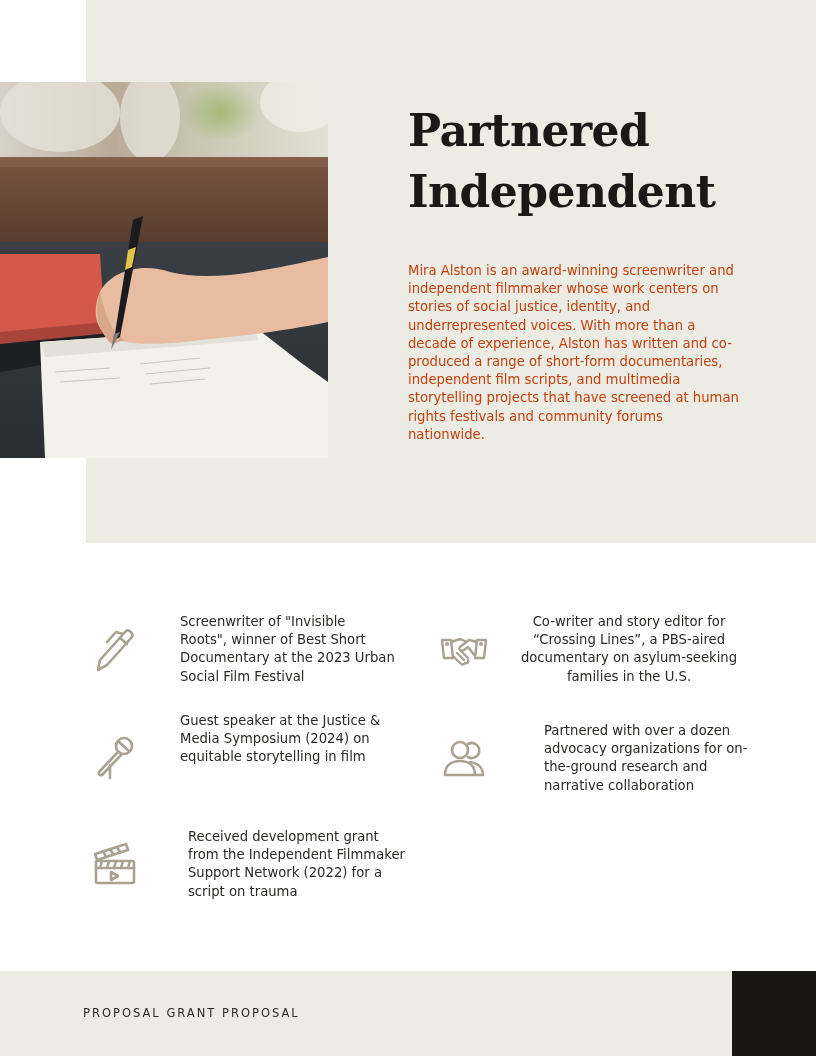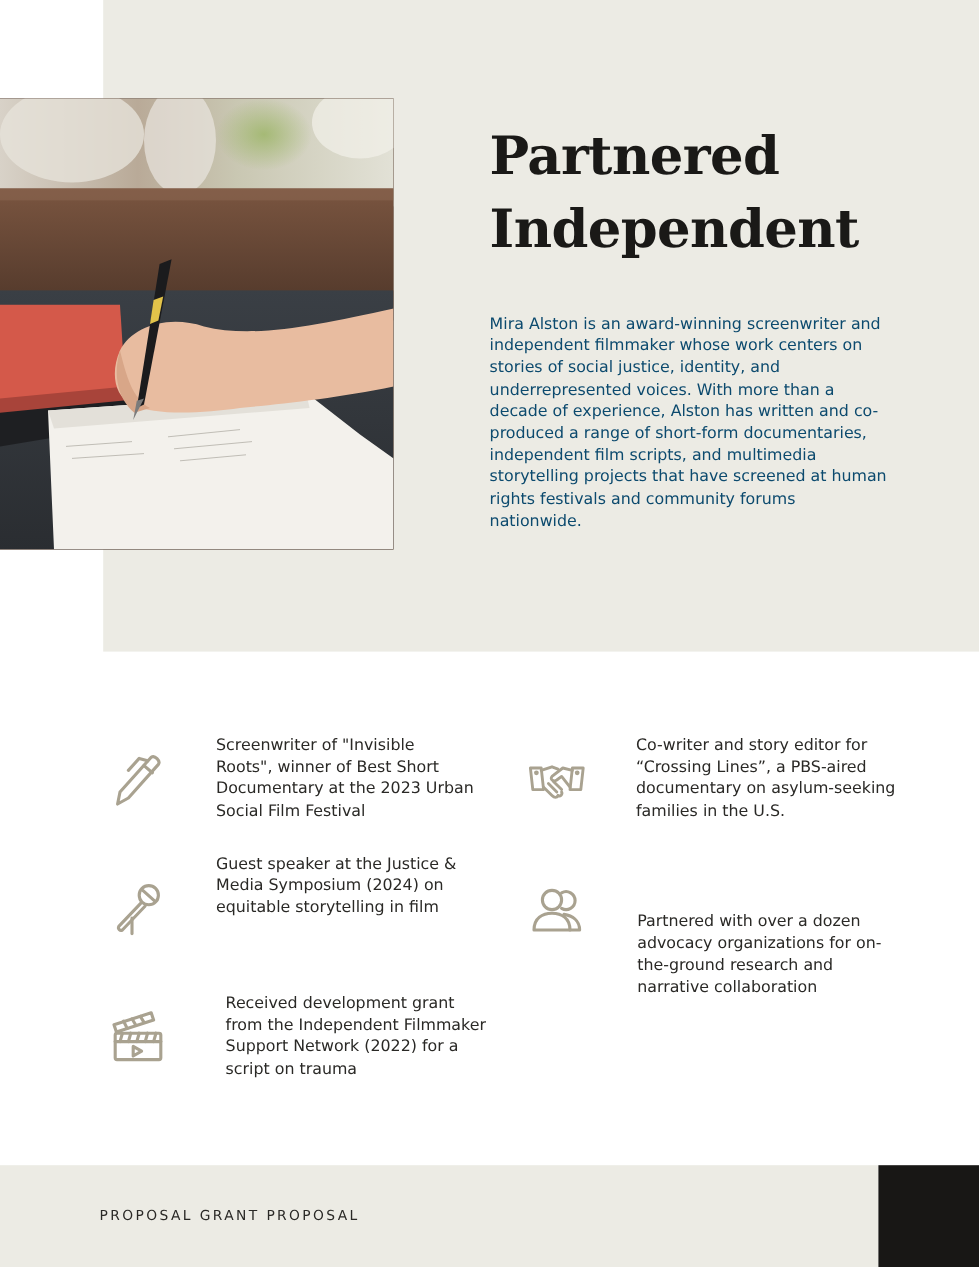--- a/index.html
+++ b/index.html
@@ -21,21 +21,21 @@
     .title {
       position: absolute; left: 408px; top: 100px; width: 380px;
       font-family: "DejaVu Serif", "Liberation Serif", serif;
       font-weight: bold; font-size: 44px; line-height: 61px;
       color: #1a1917; letter-spacing: -0.5px;
     }
 
     .intro {
       position: absolute; left: 408px; top: 262px; width: 332px;
       font-family: "DejaVu Sans", sans-serif;
-      font-size: 13.2px; line-height: 18.2px; color: #0c4a6e;
+      font-size: 13.2px; line-height: 18.2px; color: #c2410c;
     }
 
     .item {
       position: absolute; display: flex; align-items: flex-start;
     }
     .item .icon {
       position: absolute; width: 56px; height: 56px;
       display: flex; align-items: center; justify-content: center;
     }
     .item .icon svg { width: 50px; height: 50px; }
@@ -140,21 +140,21 @@
       <path d="M12 17 L21 14 L26 16"></path>
       <path d="M38 17 L30 15 L21 22 C19 24 22 27 25 25 L29 22 L36 31"></path>
       <path d="M14 31 L21 38 C23 40 25 40 26 38"></path>
       <path d="M18 28 L25 35"></path>
       <path d="M22 26 L29 33"></path>
       <path d="M26 38 C28 39 30 37 29 35"></path>
       <circle cx="8" cy="19" r="0.8" fill="#a9a290"></circle>
       <circle cx="42" cy="19" r="0.8" fill="#a9a290"></circle>
     </svg>
   </div>
-  <div class="text" style="left:530px; top:613px; width:220px;">Co-writer and story editor for “Crossing Lines”, a PBS-aired documentary on asylum-seeking families in the U.S.</div>
+  <div class="text" style="left:519px; top:613px; width:220px;text-align:center;">Co-writer and story editor for “Crossing Lines”, a PBS-aired documentary on asylum-seeking families in the U.S.</div>
 </div>
 
 <div class="item">
   <div class="icon" style="left:87px; top:730px;">
     <svg viewBox="0 0 50 50" fill="none" stroke="#a9a290" stroke-width="2.6" stroke-linejoin="round" stroke-linecap="round">
       <circle cx="34" cy="13" r="8"></circle>
       <path d="M28 19 L9 39 C8 41 10 43 12 42 L31 22"></path>
       <path d="M29 9 L39 18"></path>
       <path d="M20 32 L20 45"></path>
     </svg>
@@ -164,21 +164,21 @@
 
 <div class="item">
   <div class="icon" style="left:436px; top:730px;">
     <svg viewBox="0 0 50 50" fill="none" stroke="#a9a290" stroke-width="2.6" stroke-linejoin="round" stroke-linecap="round">
       <circle cx="21" cy="17" r="8"></circle>
       <path d="M29 11 A7.5 7.5 0 1 1 29 24"></path>
       <path d="M6 42 C6 32 13 28 21 28 C29 28 36 32 36 42 Z"></path>
       <path d="M31 29 C38 30 44 34 44 42 L36 42"></path>
     </svg>
   </div>
-  <div class="text" style="left:531px; top:722px; width:225px;margin-top:38px;">Partnered with over a dozen advocacy organizations for on-the-ground research and narrative collaboration</div>
+  <div class="text" style="left:544px; top:722px; width:225px;">Partnered with over a dozen advocacy organizations for on-the-ground research and narrative collaboration</div>
 </div>
 
 <div class="item">
   <div class="icon" style="left:85px; top:836px;">
     <svg viewBox="0 0 50 50" fill="none" stroke="#a9a290" stroke-width="2.6" stroke-linejoin="round" stroke-linecap="round">
       <path d="M7 15 L38 5 L40 11 L9 21 Z"></path>
       <path d="M15 12 L18 18 M22 10 L25 15 M29 8 L32 13"></path>
       <rect x="8" y="22" width="38" height="22" rx="1.5"></rect>
       <path d="M8 29 L46 29"></path>
       <path d="M14 22 L12 29 M21 22 L19 29 M28 22 L26 29 M35 22 L33 29 M42 22 L40 29"></path>

